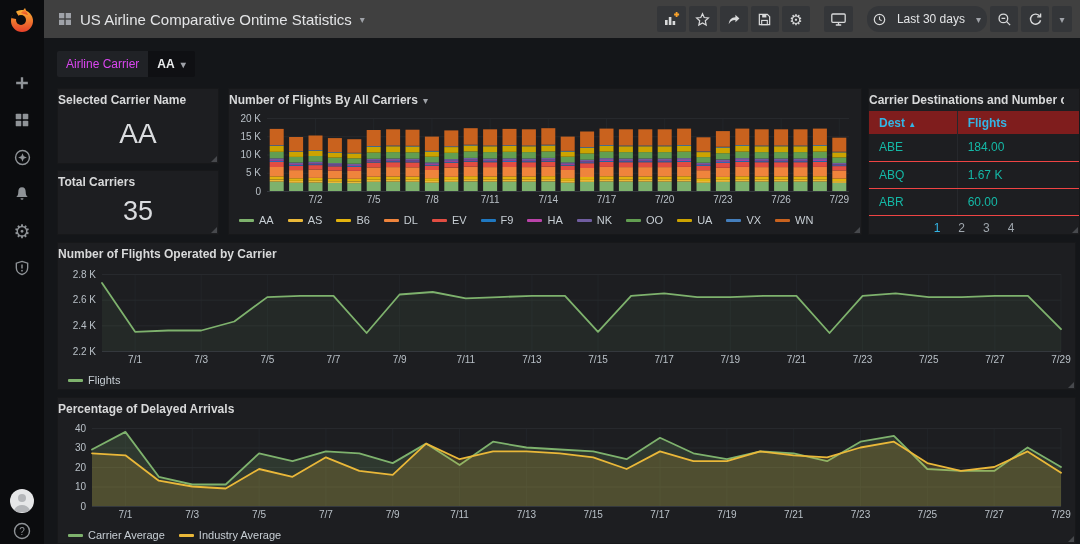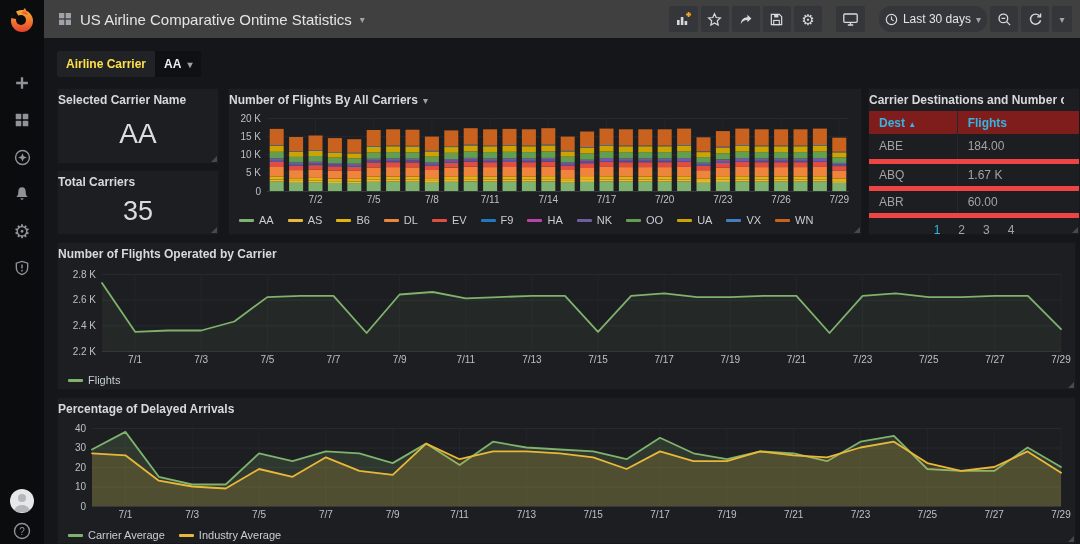--- a/index.html
+++ b/index.html
@@ -20,28 +20,28 @@
   .navbar { position:absolute; left:44px; top:0; width:1036px; height:38px; background:#404040;
     display:flex; align-items:center; justify-content:space-between; padding:0 8px 0 14px; }
   .nav-left { display:flex; align-items:center; gap:8px; cursor:pointer; }
   .nav-title { font-size:15px; color:#e3e4e6; }
   .caret { font-size:10px; color:#9fa2a8; }
   .nav-right { display:flex; align-items:center; gap:3px; }
   .tbtn { height:26px; min-width:28px; background:#343639; border-radius:2px; display:flex;
     align-items:center; justify-content:center; padding:0 6px; cursor:pointer; color:#d8d9da; }
   .tbtn svg { display:block; }
   .tspace { width:8px; }
-  .timepicker { display:flex; align-items:center; gap:5px; font-size:12px; color:#e3e4e6;border-radius:12px; }
+  .timepicker { display:flex; align-items:center; gap:11px; font-size:12px; color:#e3e4e6;border-radius:12px; }
   .mini { min-width:20px; padding:0 4px; }
   .gear-glyph { font-size:15px; color:#d8d9da; line-height:1; }
 
   
   .dashboard { position:absolute; left:44px; top:38px; width:1036px; height:506px; background:#141619; }
   .submenu { position:absolute; left:13px; top:13px; display:flex; align-items:stretch; height:26px; }
-  .var-label { background:#202226; color:#fde047; font-size:12px; font-weight:bold; display:flex;
+  .var-label { background:#202226; color:#d946ef; font-size:12px; font-weight:normal; display:flex;
     align-items:center; padding:0 9px; border-radius:2px 0 0 2px; }
   .var-value { background:#0f1013; color:#eceeef; font-size:12px; font-weight:bold; display:flex;
     align-items:center; gap:6px; padding:0 9px; border-radius:0 2px 2px 0; cursor:pointer; }
 
   .panel { position:absolute; background:#1d1e21; border:1px solid #17181a; }
   .panel-header { height:22px; display:flex; align-items:center; justify-content:flex-start; gap:5px; cursor:pointer; }
   .panel-title { font-size:12px; font-weight:bold; color:#d8d9da; white-space:nowrap; overflow:hidden; }
   .resize { position:absolute; right:1px; bottom:1px; width:0; height:0;
     border-left:6px solid transparent; border-bottom:6px solid #47494d; cursor:nwse-resize; }
 
@@ -52,21 +52,21 @@
   .chart-wrap { padding:0 4px; }
   svg text.tick { fill:#b9c0c7; font-size:10px; font-family:"Liberation Sans",sans-serif; }
   .legend { display:flex; align-items:center; gap:14px; padding:3px 8px 0 10px; flex-wrap:nowrap; }
   .legend-item { display:flex; align-items:center; gap:5px; font-size:11px; color:#c7ced4; cursor:pointer; white-space:nowrap; }
   .legend-dash { width:15px; height:3px; border-radius:1px; display:inline-block; }
 
   
   .gtable { width:100%; border-collapse:collapse; table-layout:fixed; }
   .gtable th { background:#7f1d1d; color:#33b5e5; font-size:12px; text-align:left; font-weight:bold;
     height:23px; padding:0 10px; cursor:pointer; }
-  .gtable td { font-size:12px; color:#a3a3a3; height:27px; padding:0 10px; border-bottom:5px solid #ef4444; }
+  .gtable td { font-size:12px; color:#14b8a6; height:27px; padding:0 10px; border-bottom:1px solid #ef4444; }
   .gtable td.c2, .gtable th.c2 { border-left:1px solid #26282c; }
   .sort-arrow { font-size:8px; color:#33b5e5; }
   .pagination { display:flex; justify-content:center; gap:18px; font-size:12px; color:#9fa6ad; margin-top:5px; }
   .page-num { cursor:pointer; }
   .page-num.active { color:#33b5e5; }
 </style>
 </head>
 <body>
 
 <div class="app">

